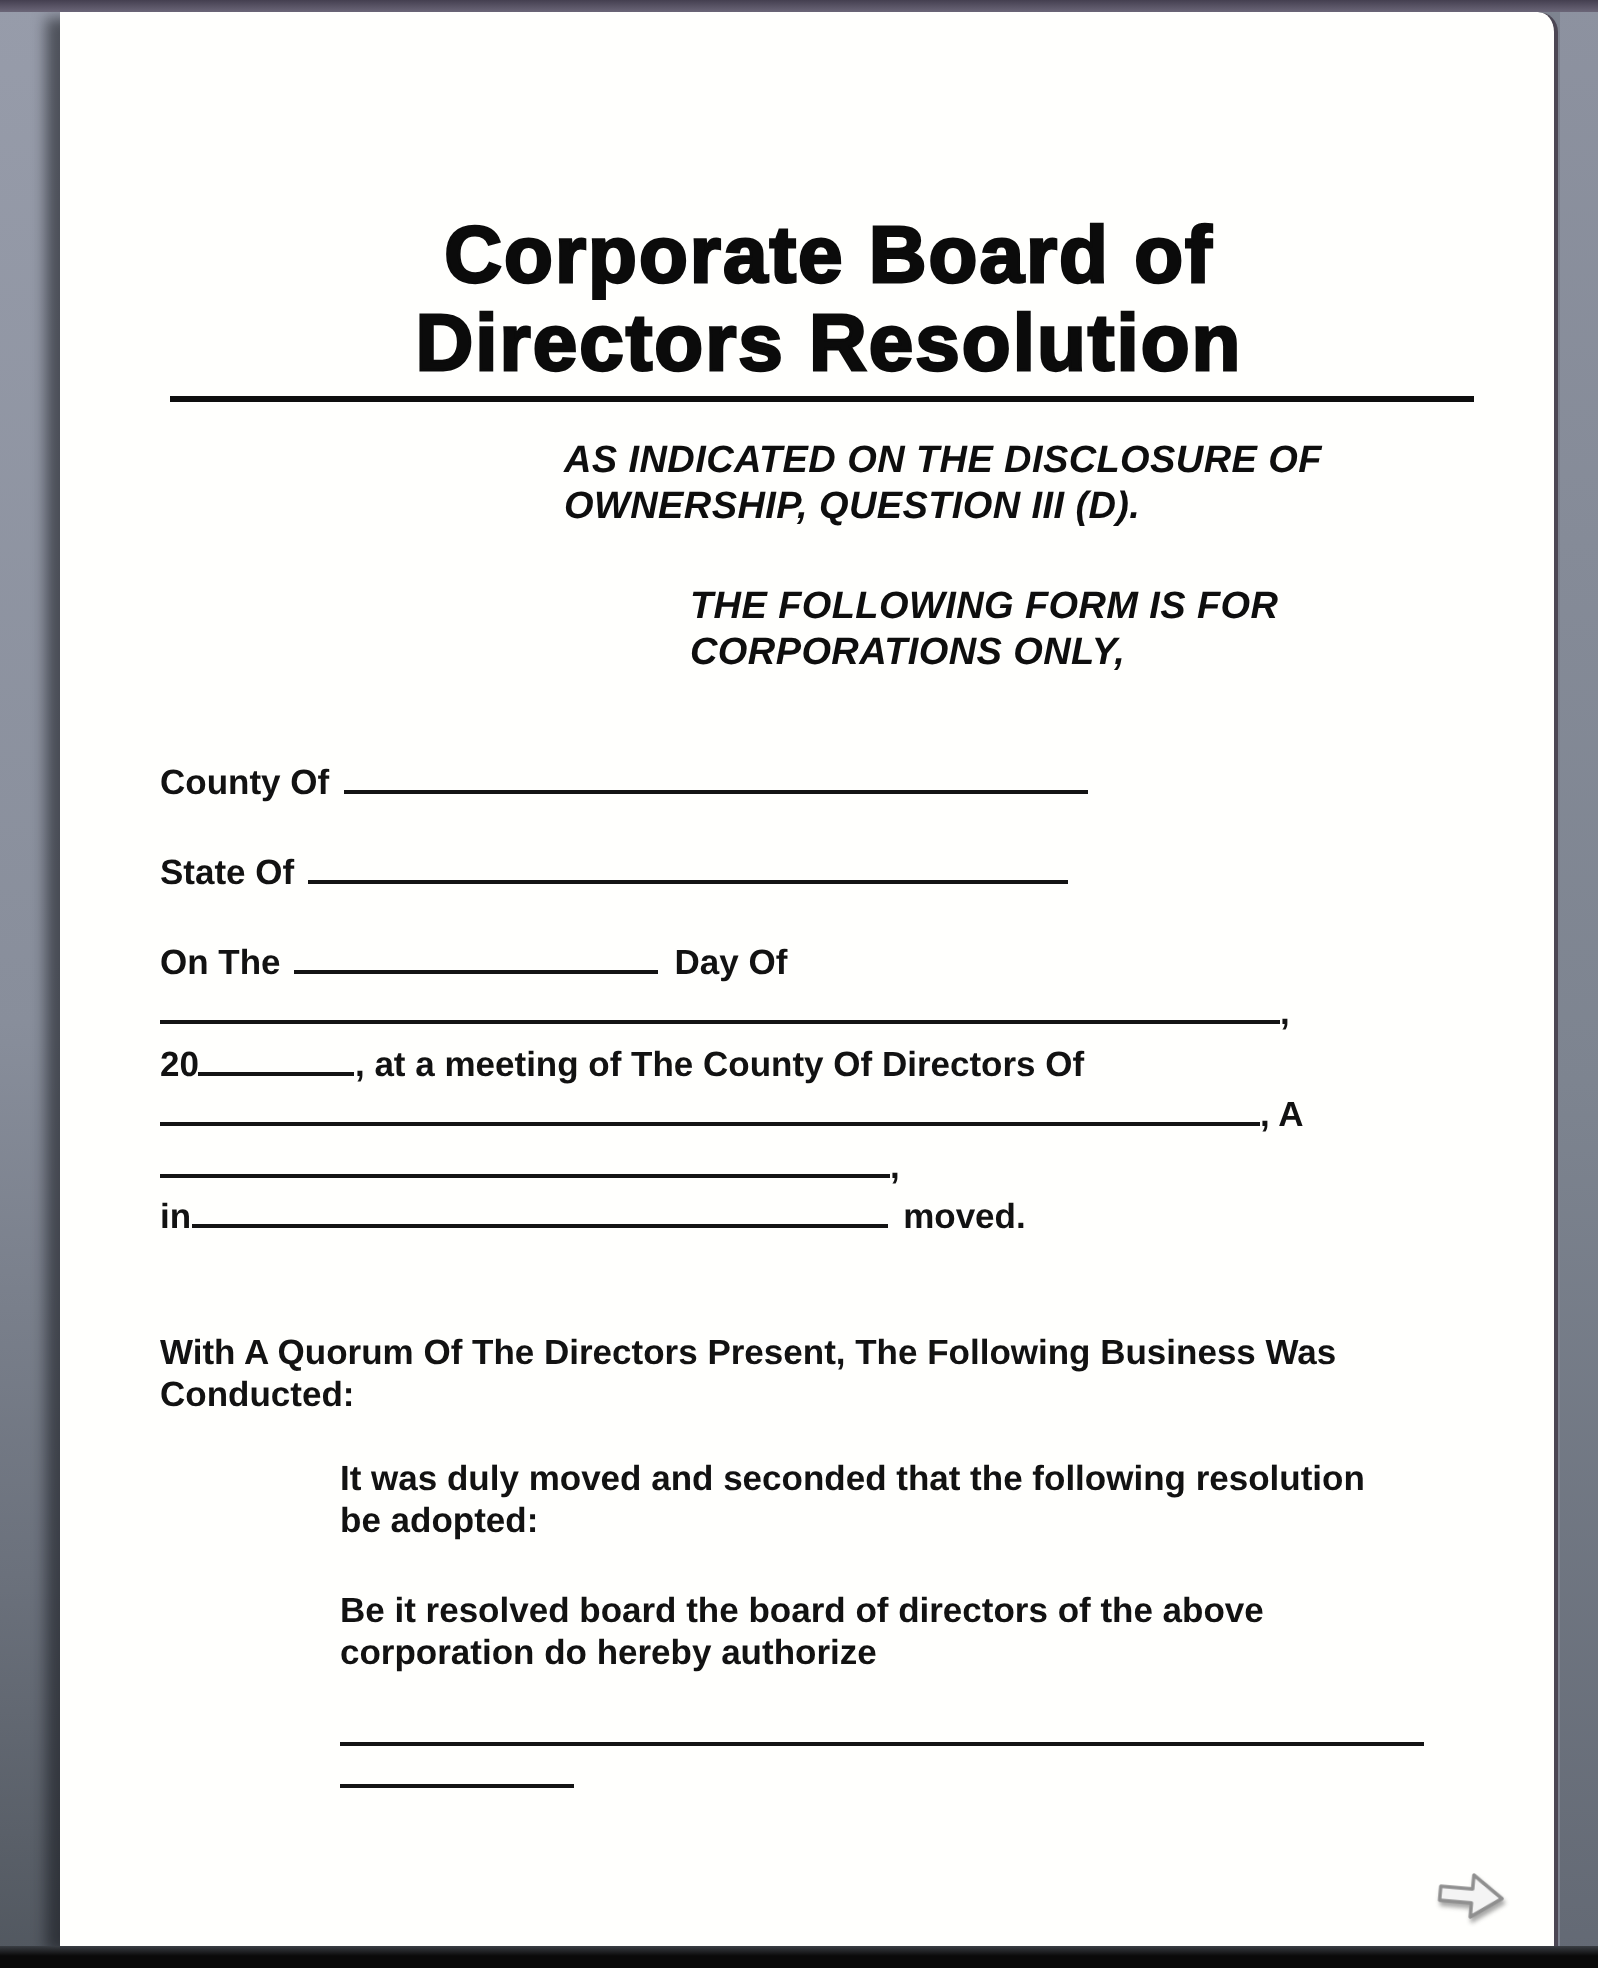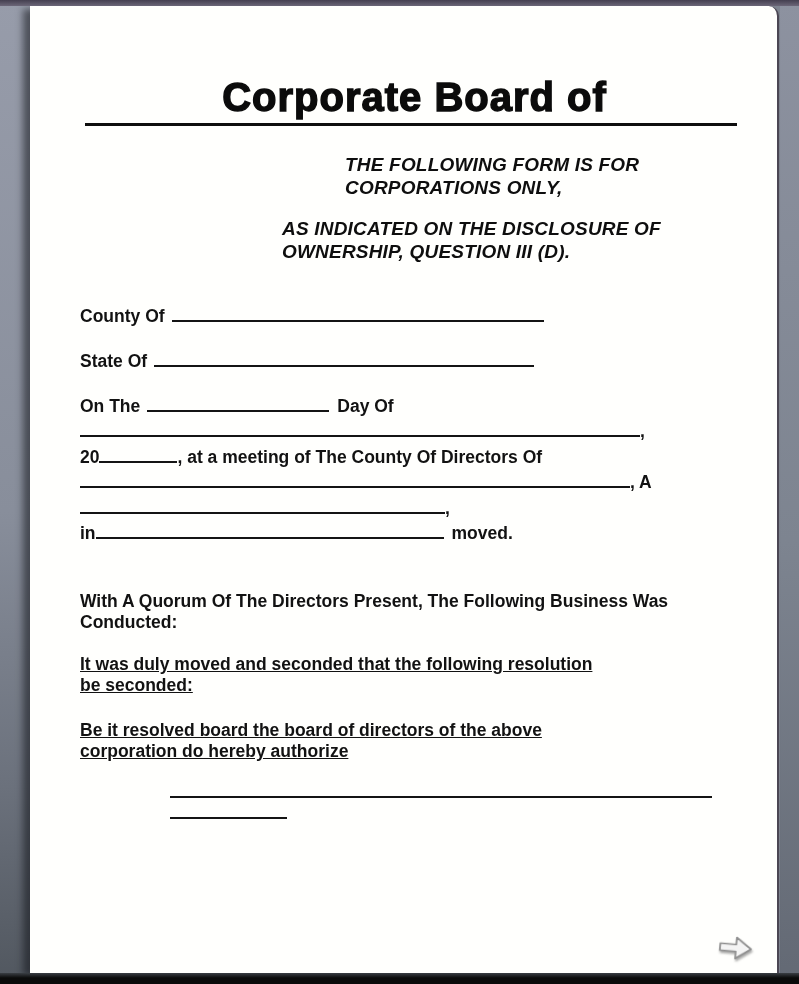--- a/index.html
+++ b/index.html
@@ -18,21 +18,21 @@
     background:linear-gradient(#443f50,#6b6678);}
   .band-bottom{position:absolute;left:0;bottom:0;width:100%;height:11px;z-index:4;
     background:linear-gradient(#3a3e44,#0a0a0a 45%);}
   
   .page{position:absolute;left:30px;top:6px;width:747px;height:967px;
     background:#fffffd;
     border-right:2px solid #4b4653;
     border-radius:0 10px 0 0;
     box-shadow:-7px 3px 7px rgba(18,20,26,.55);}
   .doc{position:relative;width:100%;height:100%;box-sizing:border-box;
-    padding:69px 42px 0 50px;color:#121212;}
+    padding:100px 42px 0 50px;color:#121212;}
   
   .title{margin:0 0 0 14px;text-align:center;font-size:40px;line-height:44px;
     font-weight:900;letter-spacing:1px;color:#0b0b0b;
     -webkit-text-stroke:1.4px #0b0b0b;}
   .title-rule{height:3px;background:#0e0e0e;width:652px;margin:4px 0 0 5px;}
   
   .notice{font-size:19px;line-height:23px;font-weight:bold;font-style:italic;
     letter-spacing:.2px;color:#0e0e0e;}
   .notice.n1{margin:27px 0 0 265px;}
   .notice.n2{margin:18px 0 0 202px;}
@@ -45,45 +45,45 @@
   .bl{display:inline-block;height:14px;border-bottom:2px solid #141414;
     margin-left:7px;vertical-align:baseline;}
   .bl.tight{margin-left:0;}
   .gap-l{margin-left:8px;}
   .w380{width:380px}.w372{width:372px}.w182{width:182px}.w560{width:560px}
   .w78{width:78px}.w550{width:550px}.w365{width:365px}.w348{width:348px}
   .w542{width:542px}.w117{width:117px}
   
   .para{font-size:17.5px;font-weight:bold;line-height:21px;margin:0;color:#121212;}
   .para.quorum{margin-bottom:21px;margin-top:47px;}
-  .para.indent{text-decoration:underline;}
+  .para.indent{margin-left:90px;}
   .para.moved{margin-bottom:24px;}
   .para.resolved{margin-bottom:20px;}
   .authrow{margin:0 0 0 90px;line-height:21px;}
   
   .arrow{position:absolute;right:22px;bottom:9px;width:38px;height:31px;
     transform:rotate(5deg);filter:drop-shadow(1px 2px 1px rgba(60,60,60,.45));}
 </style>
 </head>
 <body>
 
 <div class="band-left"></div>
 <div class="band-right"></div>
 <div class="band-top"></div>
 <div class="band-bottom"></div>
 
 <div class="page">
   <div class="doc">
 
-    <h1 class="title"><span>Corporate Board of</span><br></h1>
+    <h1 class="title"><span>Corporate Board of</span><br><span>Directors Resolution</span></h1>
     <div class="title-rule"></div>
 
+    <p class="notice n2"><span>AS INDICATED ON THE DISCLOSURE OF</span><br><span>OWNERSHIP, QUESTION III (D).</span></p>
+
     <p class="notice n1"><span>THE FOLLOWING FORM IS FOR</span><br><span>CORPORATIONS ONLY,</span></p>
-
-    <p class="notice n2"><span>AS INDICATED ON THE DISCLOSURE OF</span><br><span>OWNERSHIP, QUESTION III (D).</span></p>
 
     <div class="form">
       <p class="fl mb24"><span>County Of</span><span class="bl w372"></span></p>
 
       <p class="fl mb24"><span>State Of</span><span class="bl w380"></span></p>
 
       <p class="fl mb4"><span>On The</span><span class="bl w182"></span><span class="gap-l">Day Of</span></p>
 
       <p class="fl mb5"><span class="bl w560 tight"></span><span>,</span></p>
 
@@ -91,21 +91,21 @@
 
       <p class="fl mb5"><span class="bl w550 tight"></span><span>, A</span></p>
 
 
       <p class="fl mb4"><span class="bl w365 tight"></span><span>,</span></p>
 
       <p class="fl mb24"><span>in</span><span class="bl w348 tight"></span><span class="gap-l">moved.</span></p>
 
       <p class="para quorum"><span>With A Quorum Of The Directors Present, The Following Business Was</span><br><span>Conducted:</span></p>
 
-      <p class="para indent moved"><span>It was duly moved and seconded that the following resolution</span><br><span>be seconded:</span></p>
+      <p class="para indent moved"><span>It was duly moved and seconded that the following resolution</span><br><span>be adopted:</span></p>
 
       <p class="para indent resolved"><span>Be it resolved board the board of directors of the above</span><br><span>corporation do hereby authorize</span></p>
 
       <p class="fl authrow"><span class="bl w542 tight"></span></p>
       <p class="fl authrow"><span class="bl w117 tight"></span></p>
     </div>
   </div>
 
   <div class="arrow">
     <svg width="38" height="31" viewBox="0 0 38 31" xmlns="http://www.w3.org/2000/svg">

